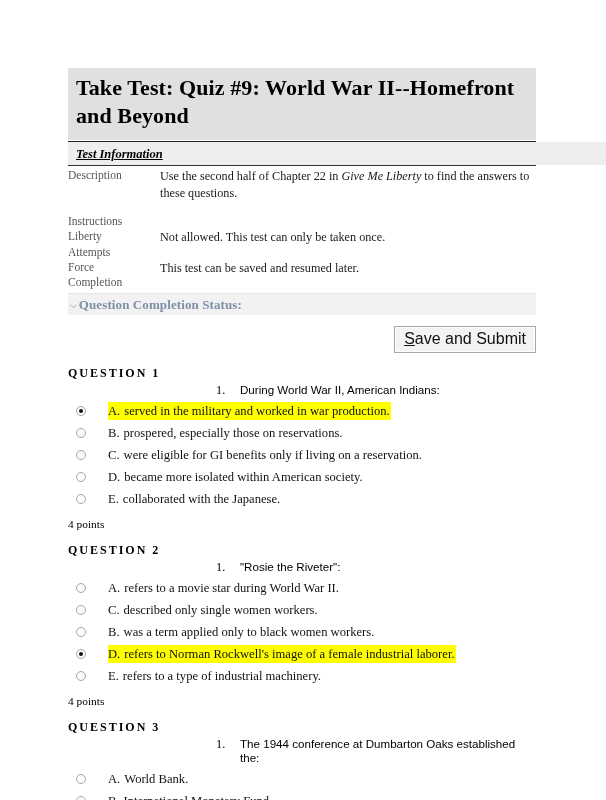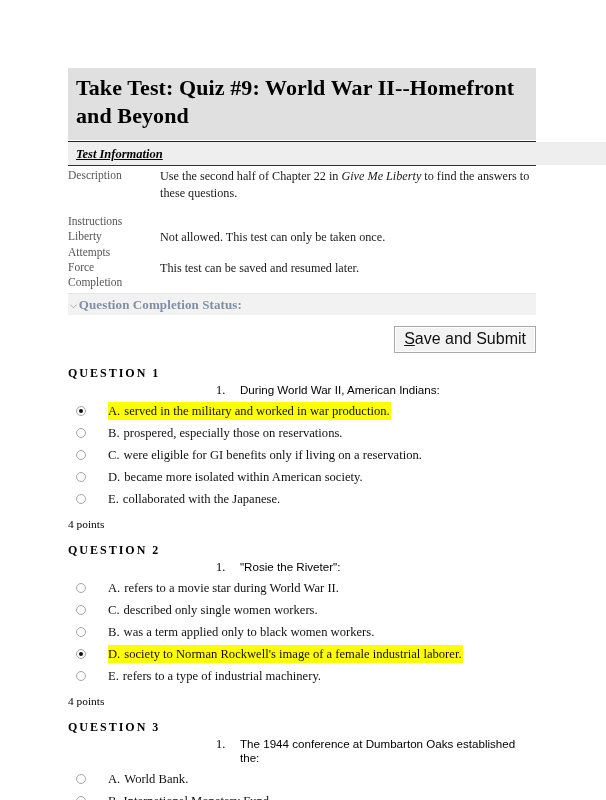--- a/index.html
+++ b/index.html
@@ -316,21 +316,21 @@
           <div class="opt-row">
             <span class="radio"></span>
             <span class="opt-body"><span class="opt-letter">C.</span><span>described only single women workers.</span></span>
           </div>
           <div class="opt-row">
             <span class="radio"></span>
             <span class="opt-body"><span class="opt-letter">B.</span><span>was a term applied only to black women workers.</span></span>
           </div>
           <div class="opt-row">
             <span class="radio checked"></span>
-            <span class="opt-body hl"><span class="opt-letter">D.</span><span>society to Norman Rockwell's image of a female industrial laborer.</span></span>
+            <span class="opt-body hl"><span class="opt-letter">D.</span><span>refers to Norman Rockwell's image of a female industrial laborer.</span></span>
           </div>
           <div class="opt-row">
             <span class="radio"></span>
             <span class="opt-body"><span class="opt-letter">E.</span><span>refers to a type of industrial machinery.</span></span>
           </div>
           <div class="points">4 points</div>
         </div>
         <div class="q-block">
           <div class="q-heading">QUESTION 3</div>
           <div class="q-stem-row">

